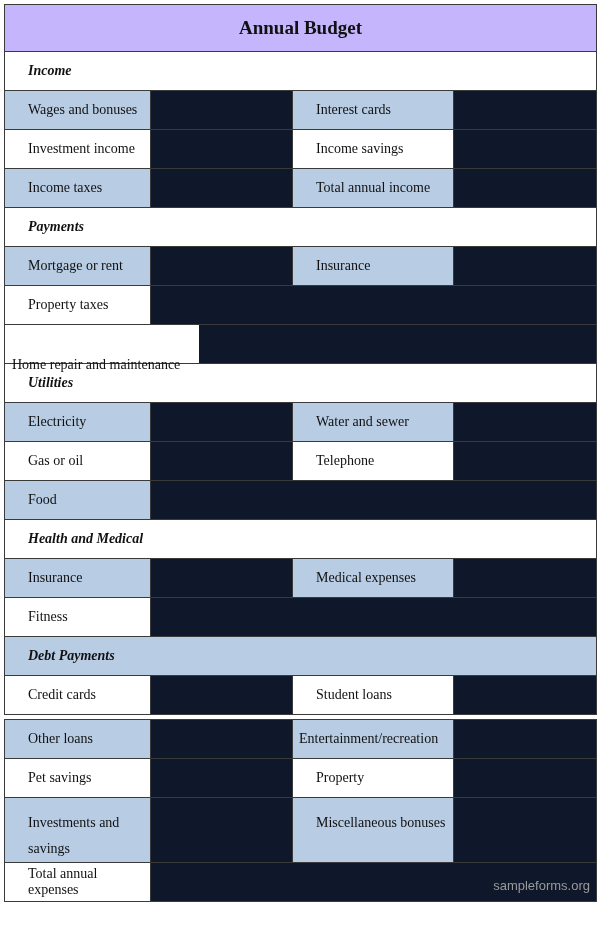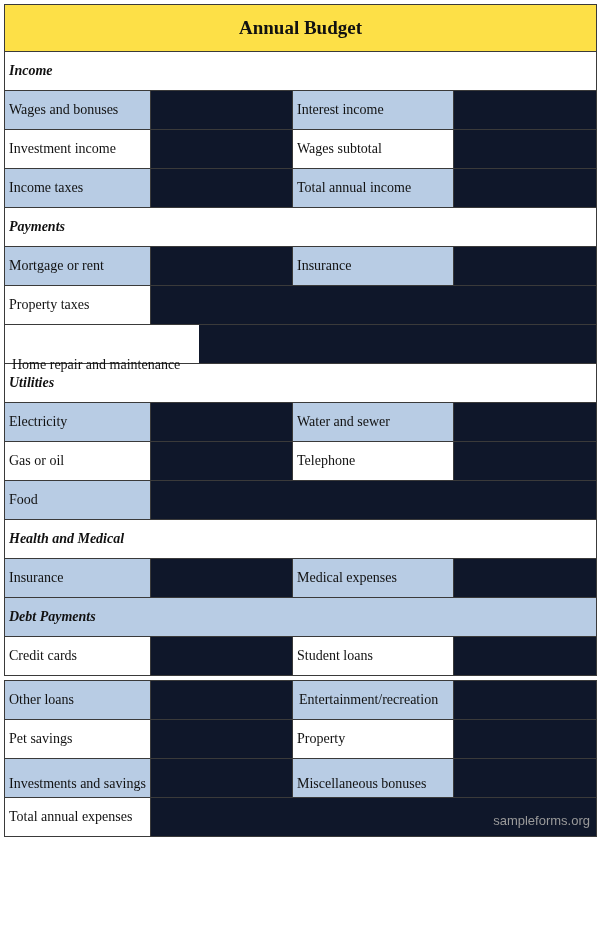--- a/index.html
+++ b/index.html
@@ -1,22 +1,22 @@
 <!DOCTYPE html>
 <html><head>
 <meta charset="utf-8">
 <style>
   html, body { margin: 0; padding: 0; background: #ffffff; }
   body { width: 601px; height: 946px; position: relative; overflow: hidden;
          font-family: "Liberation Serif", "DejaVu Serif", serif; color: #111; }
   .form { position: absolute; left: 4px; top: 4px; width: 592px; }
   table.grid { border-collapse: collapse; width: 592px; table-layout: fixed; }
-  table.grid td { border: 1.5px solid #3a3a3a; height: 39px; padding: 0 0 0 4px;
+  table.grid td { border: 1.5px solid #3a3a3a; height: 39px; padding: 0 0 0 23px;
                   font-size: 14px; vertical-align: middle; box-sizing: border-box; }
-  .title-cell { background: #fde047; text-align: center; font-weight: bold; font-size: 19px !important;
+  .title-cell { background: #c4b5fd; text-align: center; font-weight: bold; font-size: 19px !important;
                 height: 46px !important; padding: 12px !important; }
   .section { font-style: italic; font-weight: bold; font-size: 14px; }
   .section.shaded { background: #B8CCE4; }
   .lbl { background: #ffffff; }
   .lbl.shaded { background: #B8CCE4; }
   .val { background: #0f172a; }
   .val input { width: 100%; height: 100%; border: none; background: transparent; outline: none;
                font-family: inherit; font-size: 14px; }
   .tall td { height: 65px; }
   .tall td.lbl { vertical-align: top; padding-top: 12px; line-height: 26px; }
@@ -40,27 +40,27 @@
         <tr>
           <td colspan="4" class="title-cell">Annual Budget</td>
         </tr>
 
     <tr>
           <td colspan="4" class="section">Income</td>
         </tr>
     <tr>
       <td class="lbl shaded">Wages and bonuses</td>
       <td class="val"><input style=""></td>
-      <td class="lbl shaded">Interest income</td>
+      <td class="lbl shaded">Interest cards</td>
       <td class="val"><input style=""></td>
     </tr>
     <tr>
       <td class="lbl">Investment income</td>
       <td class="val"><input style=""></td>
-      <td class="lbl">Wages subtotal</td>
+      <td class="lbl">Income savings</td>
       <td class="val"><input style=""></td>
     </tr>
     <tr>
       <td class="lbl shaded">Income taxes</td>
       <td class="val"><input style=""></td>
       <td class="lbl shaded">Total annual income</td>
       <td class="val"><input style=""></td>
     </tr>
 
     <tr>
@@ -107,20 +107,24 @@
 
     <tr>
           <td colspan="4" class="section">Health and Medical</td>
         </tr>
     <tr>
       <td class="lbl shaded">Insurance</td>
       <td class="val"><input style=""></td>
       <td class="lbl shaded">Medical expenses</td>
       <td class="val"><input style=""></td>
     </tr>
+    <tr>
+      <td class="lbl">Fitness</td>
+      <td colspan="3" class="val"><input style=""></td>
+    </tr>
 
     <tr>
           <td colspan="4" class="section shaded">Debt Payments</td>
         </tr>
     <tr>
       <td class="lbl">Credit cards</td>
       <td class="val"><input style=""></td>
       <td class="lbl">Student loans</td>
       <td class="val"><input style=""></td>
     </tr>

